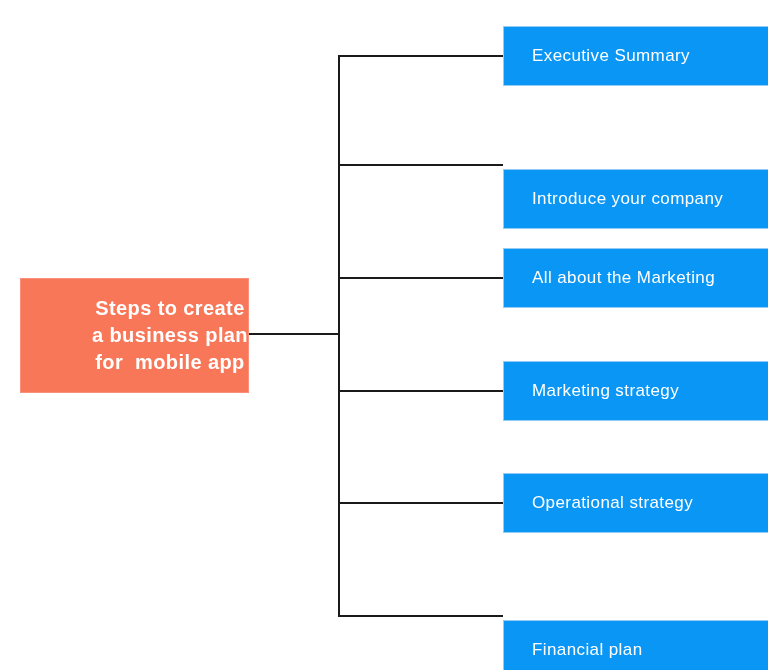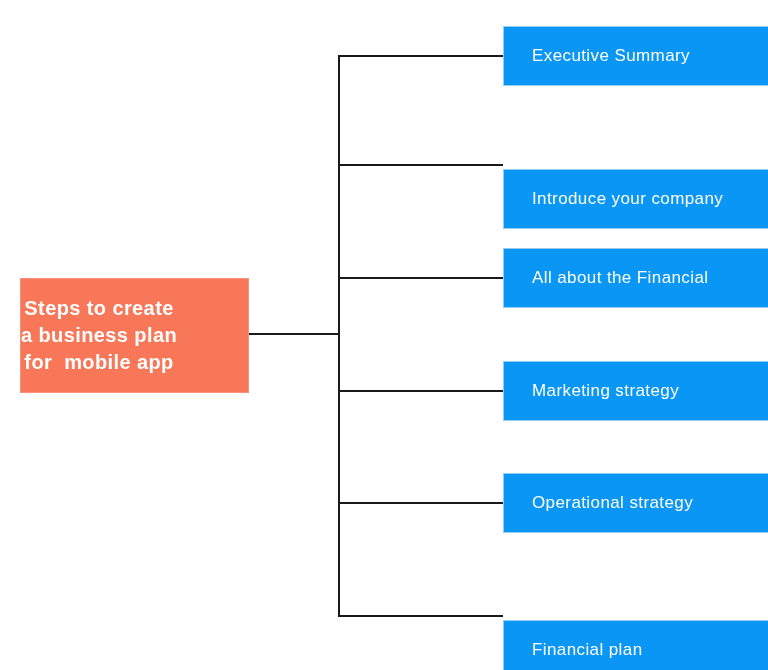--- a/index.html
+++ b/index.html
@@ -35,21 +35,21 @@
   }
   .root-node {
     left: 20px;
     top: 278px;
     width: 229px;
     height: 115px;
     background: var(--root-fill);
     border: 1px solid var(--root-border);
     display: flex;
     align-items: center;
-    justify-content: flex-start;
+    justify-content: flex-end;
   }
   .root-node .label {
     font-size: 20px;
     font-weight: bold;
     letter-spacing: 0.4px;
     line-height: 27px;
     text-align: center;
     white-space: pre-wrap;
   }
   .child-node {
@@ -91,21 +91,21 @@
 
   <div class="node child-node" style="top:26px;">
     <span class="label">Executive Summary</span>
   </div>
 
   <div class="node child-node" style="top:135px;margin-top:34px;">
     <span class="label">Introduce your company</span>
   </div>
 
   <div class="node child-node" style="top:248px;">
-    <span class="label">All about the Financial</span>
+    <span class="label">All about the Marketing</span>
   </div>
 
   <div class="node child-node" style="top:473px;">
     <span class="label">Operational strategy</span>
   </div>
 
   <div class="node child-node" style="top:361px;">
     <span class="label">Marketing strategy</span>
   </div>
 

